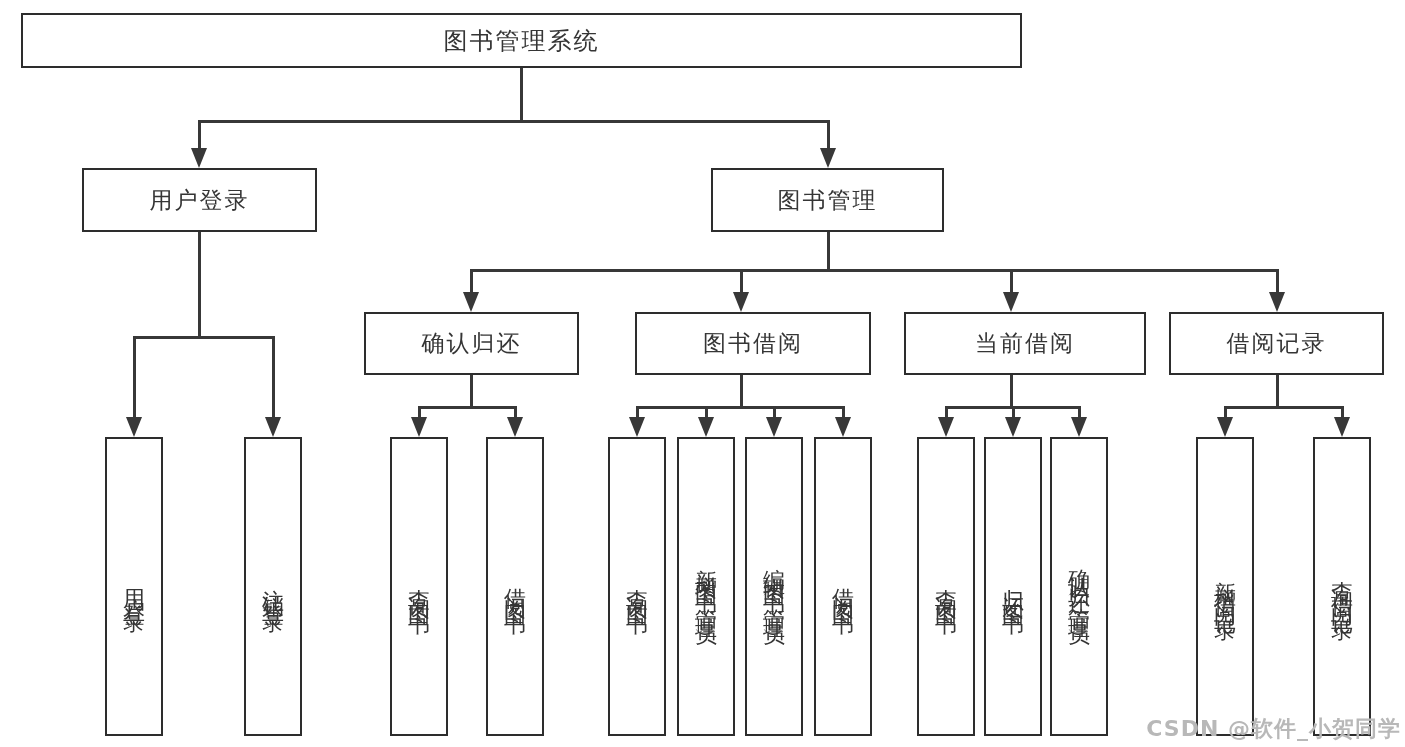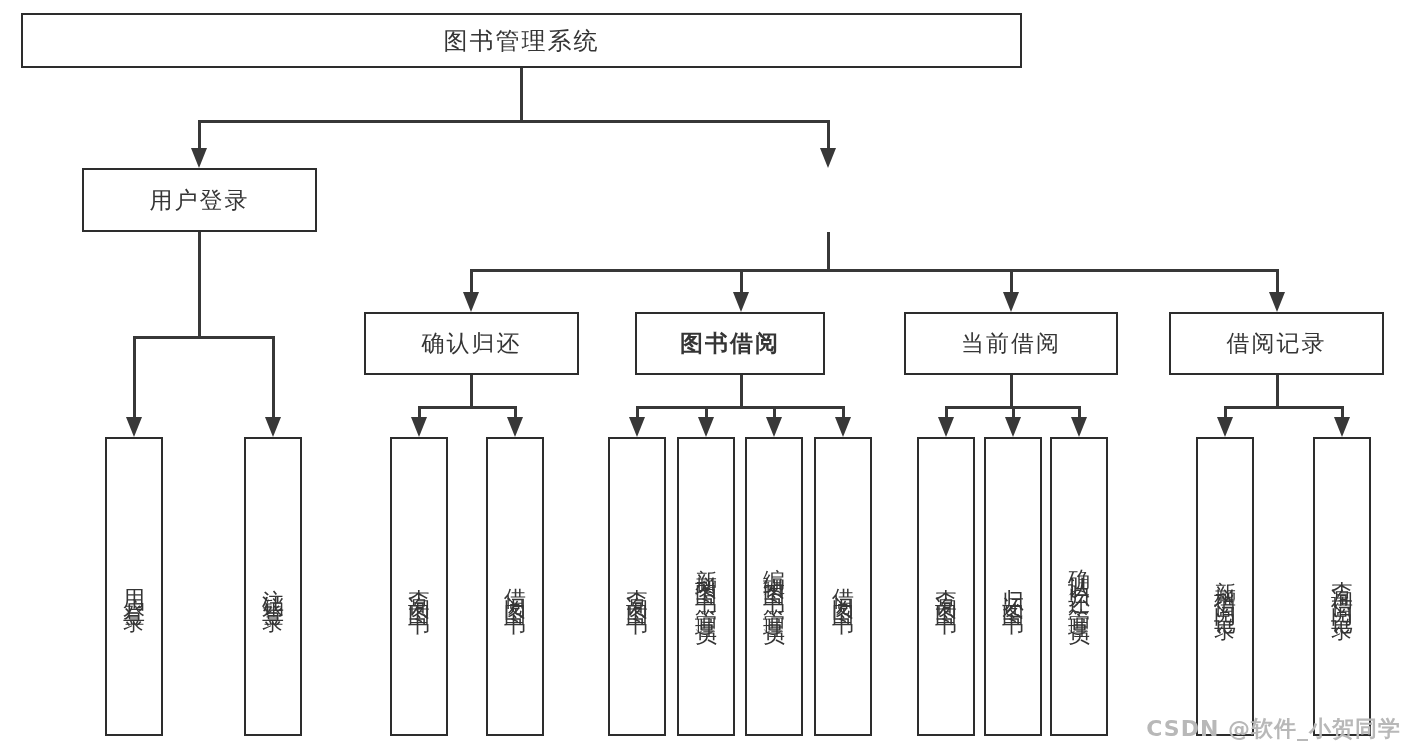--- a/index.html
+++ b/index.html
@@ -39,42 +39,43 @@
 
   <div class="vline" style="left:520px;top:68px;height:54px;"></div>
   <div class="hline" style="left:198px;top:120px;width:632px;"></div>
 
   <div class="vline" style="left:198px;top:120px;height:28px;"></div>
   <div class="ahead" style="left:191px;top:148px;"></div>
   <div class="vline" style="left:827px;top:120px;height:28px;"></div>
   <div class="ahead" style="left:820px;top:148px;"></div>
 
   <div class="box" style="left:82px;top:168px;width:235px;height:64px;">用户登录</div>
+  <div class="box" style="left:711px;top:168px;width:233px;height:64px;">图书管理</div>
 
   <div class="vline" style="left:198px;top:232px;height:106px;"></div>
   <div class="hline" style="left:133px;top:336px;width:141px;"></div>
   <div class="vline" style="left:133px;top:336px;height:81px;"></div>
   <div class="ahead" style="left:126px;top:417px;"></div>
   <div class="vline" style="left:272px;top:336px;height:81px;"></div>
   <div class="ahead" style="left:265px;top:417px;"></div>
 
   <div class="vline" style="left:827px;top:232px;height:39px;"></div>
   <div class="hline" style="left:470px;top:269px;width:808px;"></div>
   <div class="vline" style="left:470px;top:269px;height:23px;"></div>
   <div class="ahead" style="left:463px;top:292px;"></div>
   <div class="vline" style="left:740px;top:269px;height:23px;"></div>
   <div class="ahead" style="left:733px;top:292px;"></div>
   <div class="vline" style="left:1010px;top:269px;height:23px;"></div>
   <div class="ahead" style="left:1003px;top:292px;"></div>
   <div class="vline" style="left:1276px;top:269px;height:23px;"></div>
   <div class="ahead" style="left:1269px;top:292px;"></div>
 
   <div class="box" style="left:364px;top:312px;width:215px;height:63px;">确认归还</div>
-  <div class="box" style="left:635px;top:312px;width:190px;height:63px;font-weight:bold;">图书借阅</div>
-  <div class="box" style="left:904px;top:312px;width:214px;height:63px;">当前借阅</div>
+  <div class="box" style="left:635px;top:312px;width:236px;height:63px;">图书借阅</div>
+  <div class="box" style="left:904px;top:312px;width:242px;height:63px;">当前借阅</div>
   <div class="box" style="left:1169px;top:312px;width:215px;height:63px;">借阅记录</div>
 
   <div class="vline" style="left:470px;top:375px;height:33px;"></div>
   <div class="hline" style="left:418px;top:406px;width:98px;"></div>
   <div class="vline" style="left:418px;top:406px;height:11px;"></div>
   <div class="ahead" style="left:411px;top:417px;"></div>
   <div class="vline" style="left:514px;top:406px;height:11px;"></div>
   <div class="ahead" style="left:507px;top:417px;"></div>
 
   <div class="vline" style="left:740px;top:375px;height:33px;"></div>

